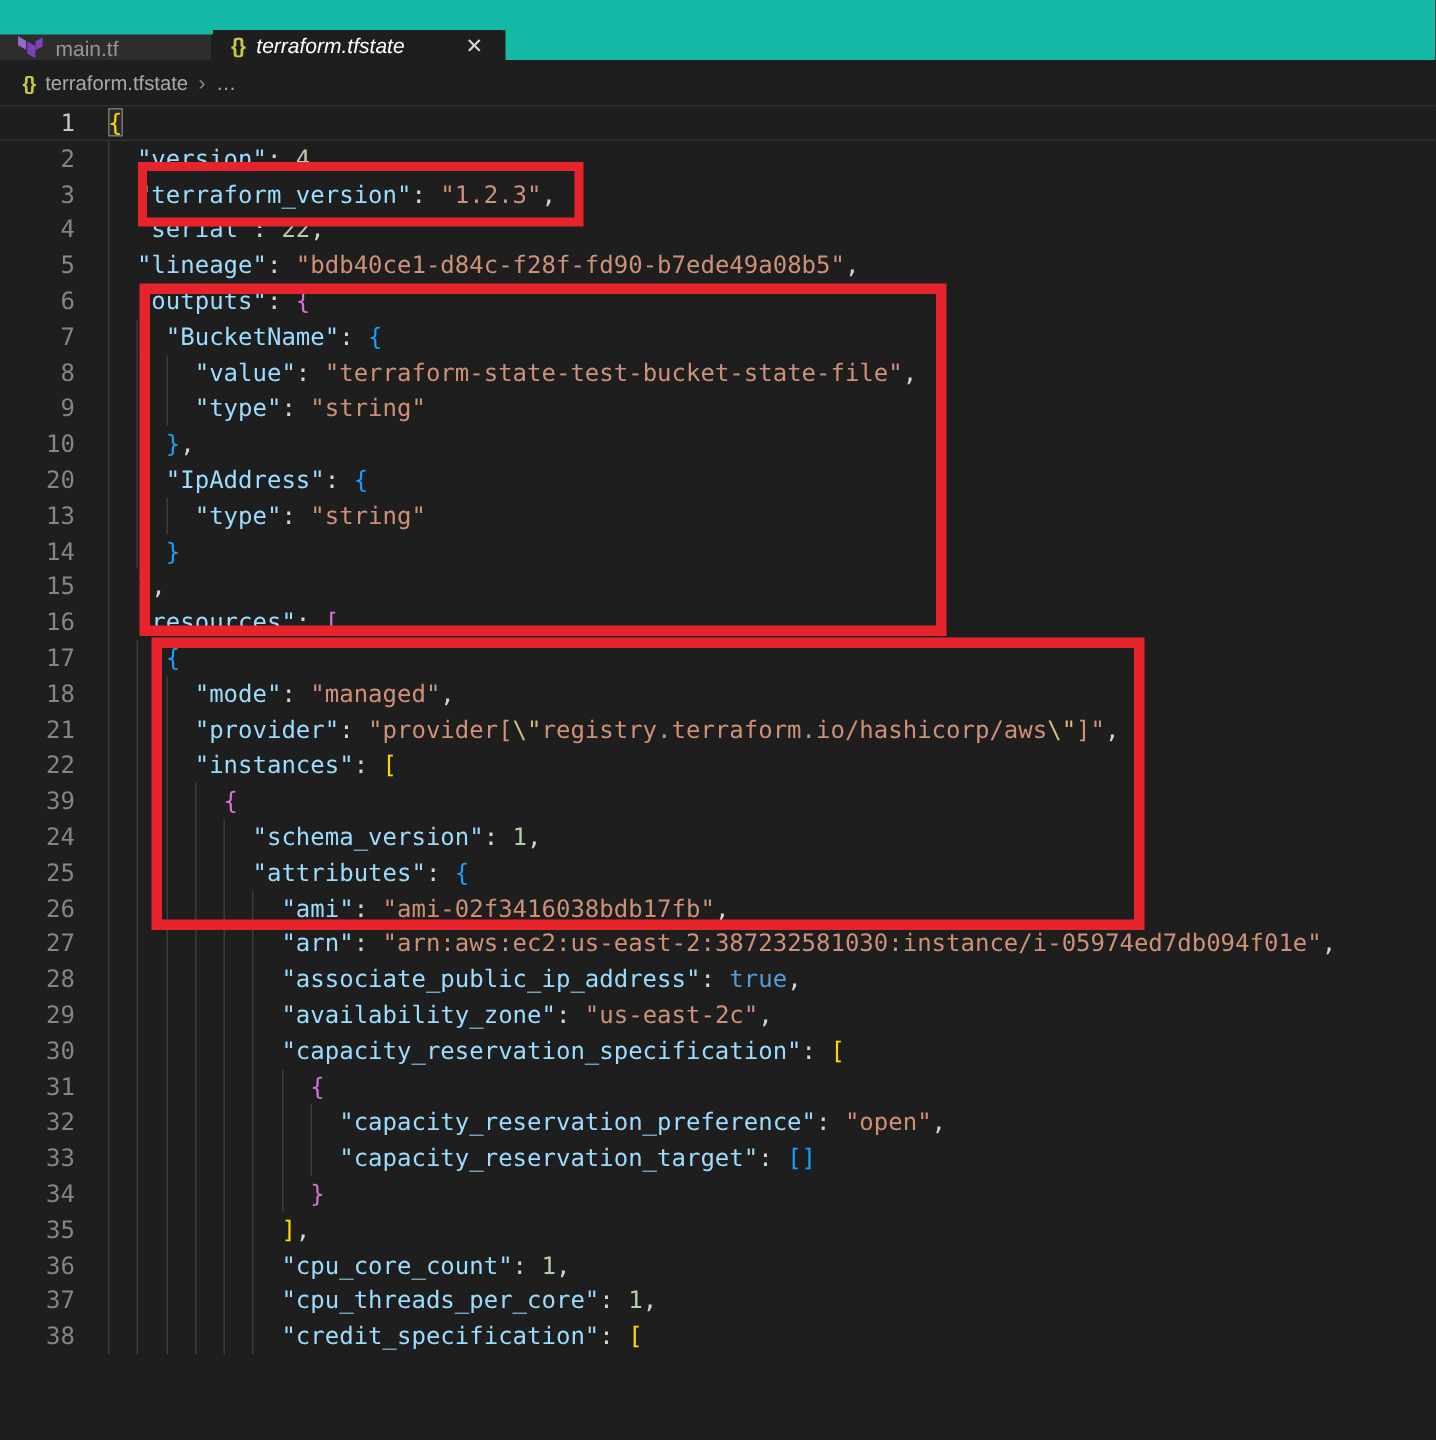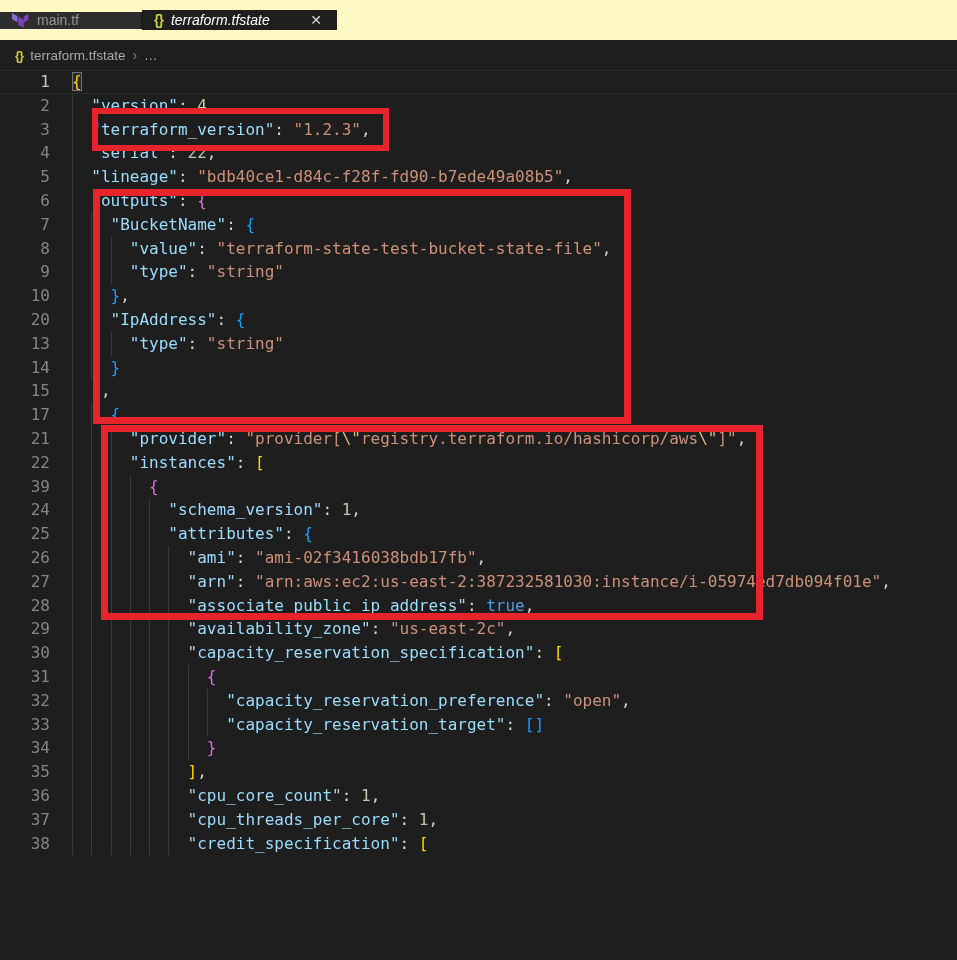--- a/index.html
+++ b/index.html
@@ -3,21 +3,21 @@
 <meta charset="utf-8">
 <style>
   html,body{margin:0;padding:0;}
   body{
     width:957px;height:960px;overflow:hidden;
     background:#1e1e1e;
     font-family:"DejaVu Sans Mono", monospace;
   }
   
   .tabbar{
-    display:flex;height:40px;background:#fef9c3;align-items:center;
+    display:flex;height:40px;background:#14b8a6;align-items:flex-end;
     font-family:"Liberation Sans", sans-serif;font-size:14px;
   }
   .tab{
     display:flex;align-items:center;gap:8px;padding:0 12px;
     box-sizing:border-box;cursor:pointer;
   }
   .tab.inactive{background:#2d2d2d;color:#969696;width:142px;border-right:1px solid #191919;}
   .tab.active{background:#1e1e1e;color:#ffffff;width:195px;}
   .tab.active .tab-label{font-style:italic;}
   .tf-icon{width:17px;height:17px;flex:0 0 auto;}
@@ -86,21 +86,23 @@
     <div class="line"><span class="ln">5</span><i class="guide" style="left: 72px;"></i><span class="txt"><span class="tk-ws">  </span><span class="tk-key">"lineage"</span><span class="tk-punc">: </span><span class="tk-str">"bdb40ce1-d84c-f28f-fd90-b7ede49a08b5"</span><span class="tk-punc">,</span></span></div>
     <div class="line"><span class="ln">6</span><i class="guide" style="left: 72px;"></i><span class="txt"><span class="tk-ws">  </span><span class="tk-key">"outputs"</span><span class="tk-punc">: </span><span class="tk-b2">{</span></span></div>
     <div class="line"><span class="ln">7</span><i class="guide" style="left: 72px;"></i><i class="guide" style="left: 91.266px;"></i><span class="txt"><span class="tk-ws">    </span><span class="tk-key">"BucketName"</span><span class="tk-punc">: </span><span class="tk-b3">{</span></span></div>
     <div class="line"><span class="ln">8</span><i class="guide" style="left: 72px;"></i><i class="guide" style="left: 91.266px;"></i><i class="guide" style="left: 110.532px;"></i><span class="txt"><span class="tk-ws">      </span><span class="tk-key">"value"</span><span class="tk-punc">: </span><span class="tk-str">"terraform-state-test-bucket-state-file"</span><span class="tk-punc">,</span></span></div>
     <div class="line"><span class="ln">9</span><i class="guide" style="left: 72px;"></i><i class="guide" style="left: 91.266px;"></i><i class="guide" style="left: 110.532px;"></i><span class="txt"><span class="tk-ws">      </span><span class="tk-key">"type"</span><span class="tk-punc">: </span><span class="tk-str">"string"</span></span></div>
     <div class="line"><span class="ln">10</span><i class="guide" style="left: 72px;"></i><i class="guide" style="left: 91.266px;"></i><span class="txt"><span class="tk-ws">    </span><span class="tk-b3">}</span><span class="tk-punc">,</span></span></div>
     <div class="line"><span class="ln">20</span><i class="guide" style="left: 72px;"></i><i class="guide" style="left: 91.266px;"></i><span class="txt"><span class="tk-ws">    </span><span class="tk-key">"IpAddress"</span><span class="tk-punc">: </span><span class="tk-b3">{</span></span></div>
     <div class="line"><span class="ln">13</span><i class="guide" style="left: 72px;"></i><i class="guide" style="left: 91.266px;"></i><i class="guide" style="left: 110.532px;"></i><span class="txt"><span class="tk-ws">      </span><span class="tk-key">"type"</span><span class="tk-punc">: </span><span class="tk-str">"string"</span></span></div>
     <div class="line"><span class="ln">14</span><i class="guide" style="left: 72px;"></i><i class="guide" style="left: 91.266px;"></i><span class="txt"><span class="tk-ws">    </span><span class="tk-b3">}</span></span></div>
     <div class="line"><span class="ln">15</span><i class="guide" style="left: 72px;"></i><span class="txt"><span class="tk-ws">  </span><span class="tk-b2">}</span><span class="tk-punc">,</span></span></div>
+    <div class="line"><span class="ln">16</span><i class="guide" style="left: 72px;"></i><span class="txt"><span class="tk-ws">  </span><span class="tk-key">"resources"</span><span class="tk-punc">: </span><span class="tk-b2">[</span></span></div>
     <div class="line"><span class="ln">17</span><i class="guide" style="left: 72px;"></i><i class="guide" style="left: 91.266px;"></i><span class="txt"><span class="tk-ws">    </span><span class="tk-b3">{</span></span></div>
+    <div class="line"><span class="ln">18</span><i class="guide" style="left: 72px;"></i><i class="guide" style="left: 91.266px;"></i><i class="guide" style="left: 110.532px;"></i><span class="txt"><span class="tk-ws">      </span><span class="tk-key">"mode"</span><span class="tk-punc">: </span><span class="tk-str">"managed"</span><span class="tk-punc">,</span></span></div>
     <div class="line"><span class="ln">21</span><i class="guide" style="left: 72px;"></i><i class="guide" style="left: 91.266px;"></i><i class="guide" style="left: 110.532px;"></i><span class="txt"><span class="tk-ws">      </span><span class="tk-key">"provider"</span><span class="tk-punc">: </span><span class="tk-str">"provider[</span><span class="tk-esc">\"</span><span class="tk-str">registry.terraform.io/hashicorp/aws</span><span class="tk-esc">\"</span><span class="tk-str">]"</span><span class="tk-punc">,</span></span></div>
     <div class="line"><span class="ln">22</span><i class="guide" style="left: 72px;"></i><i class="guide" style="left: 91.266px;"></i><i class="guide" style="left: 110.532px;"></i><span class="txt"><span class="tk-ws">      </span><span class="tk-key">"instances"</span><span class="tk-punc">: </span><span class="tk-b1">[</span></span></div>
     <div class="line"><span class="ln">39</span><i class="guide" style="left: 72px;"></i><i class="guide" style="left: 91.266px;"></i><i class="guide" style="left: 110.532px;"></i><i class="guide" style="left: 129.798px;"></i><span class="txt"><span class="tk-ws">        </span><span class="tk-b2">{</span></span></div>
     <div class="line"><span class="ln">24</span><i class="guide" style="left: 72px;"></i><i class="guide" style="left: 91.266px;"></i><i class="guide" style="left: 110.532px;"></i><i class="guide" style="left: 129.798px;"></i><i class="guide" style="left: 149.064px;"></i><span class="txt"><span class="tk-ws">          </span><span class="tk-key">"schema_version"</span><span class="tk-punc">: </span><span class="tk-num">1</span><span class="tk-punc">,</span></span></div>
     <div class="line"><span class="ln">25</span><i class="guide" style="left: 72px;"></i><i class="guide" style="left: 91.266px;"></i><i class="guide" style="left: 110.532px;"></i><i class="guide" style="left: 129.798px;"></i><i class="guide" style="left: 149.064px;"></i><span class="txt"><span class="tk-ws">          </span><span class="tk-key">"attributes"</span><span class="tk-punc">: </span><span class="tk-b3">{</span></span></div>
     <div class="line"><span class="ln">26</span><i class="guide" style="left: 72px;"></i><i class="guide" style="left: 91.266px;"></i><i class="guide" style="left: 110.532px;"></i><i class="guide" style="left: 129.798px;"></i><i class="guide" style="left: 149.064px;"></i><i class="guide" style="left: 168.33px;"></i><span class="txt"><span class="tk-ws">            </span><span class="tk-key">"ami"</span><span class="tk-punc">: </span><span class="tk-str">"ami-02f3416038bdb17fb"</span><span class="tk-punc">,</span></span></div>
     <div class="line"><span class="ln">27</span><i class="guide" style="left: 72px;"></i><i class="guide" style="left: 91.266px;"></i><i class="guide" style="left: 110.532px;"></i><i class="guide" style="left: 129.798px;"></i><i class="guide" style="left: 149.064px;"></i><i class="guide" style="left: 168.33px;"></i><span class="txt"><span class="tk-ws">            </span><span class="tk-key">"arn"</span><span class="tk-punc">: </span><span class="tk-str">"arn:aws:ec2:us-east-2:387232581030:instance/i-05974ed7db094f01e"</span><span class="tk-punc">,</span></span></div>
     <div class="line"><span class="ln">28</span><i class="guide" style="left: 72px;"></i><i class="guide" style="left: 91.266px;"></i><i class="guide" style="left: 110.532px;"></i><i class="guide" style="left: 129.798px;"></i><i class="guide" style="left: 149.064px;"></i><i class="guide" style="left: 168.33px;"></i><span class="txt"><span class="tk-ws">            </span><span class="tk-key">"associate_public_ip_address"</span><span class="tk-punc">: </span><span class="tk-bool">true</span><span class="tk-punc">,</span></span></div>
     <div class="line"><span class="ln">29</span><i class="guide" style="left: 72px;"></i><i class="guide" style="left: 91.266px;"></i><i class="guide" style="left: 110.532px;"></i><i class="guide" style="left: 129.798px;"></i><i class="guide" style="left: 149.064px;"></i><i class="guide" style="left: 168.33px;"></i><span class="txt"><span class="tk-ws">            </span><span class="tk-key">"availability_zone"</span><span class="tk-punc">: </span><span class="tk-str">"us-east-2c"</span><span class="tk-punc">,</span></span></div>
     <div class="line"><span class="ln">30</span><i class="guide" style="left: 72px;"></i><i class="guide" style="left: 91.266px;"></i><i class="guide" style="left: 110.532px;"></i><i class="guide" style="left: 129.798px;"></i><i class="guide" style="left: 149.064px;"></i><i class="guide" style="left: 168.33px;"></i><span class="txt"><span class="tk-ws">            </span><span class="tk-key">"capacity_reservation_specification"</span><span class="tk-punc">: </span><span class="tk-b1">[</span></span></div>

